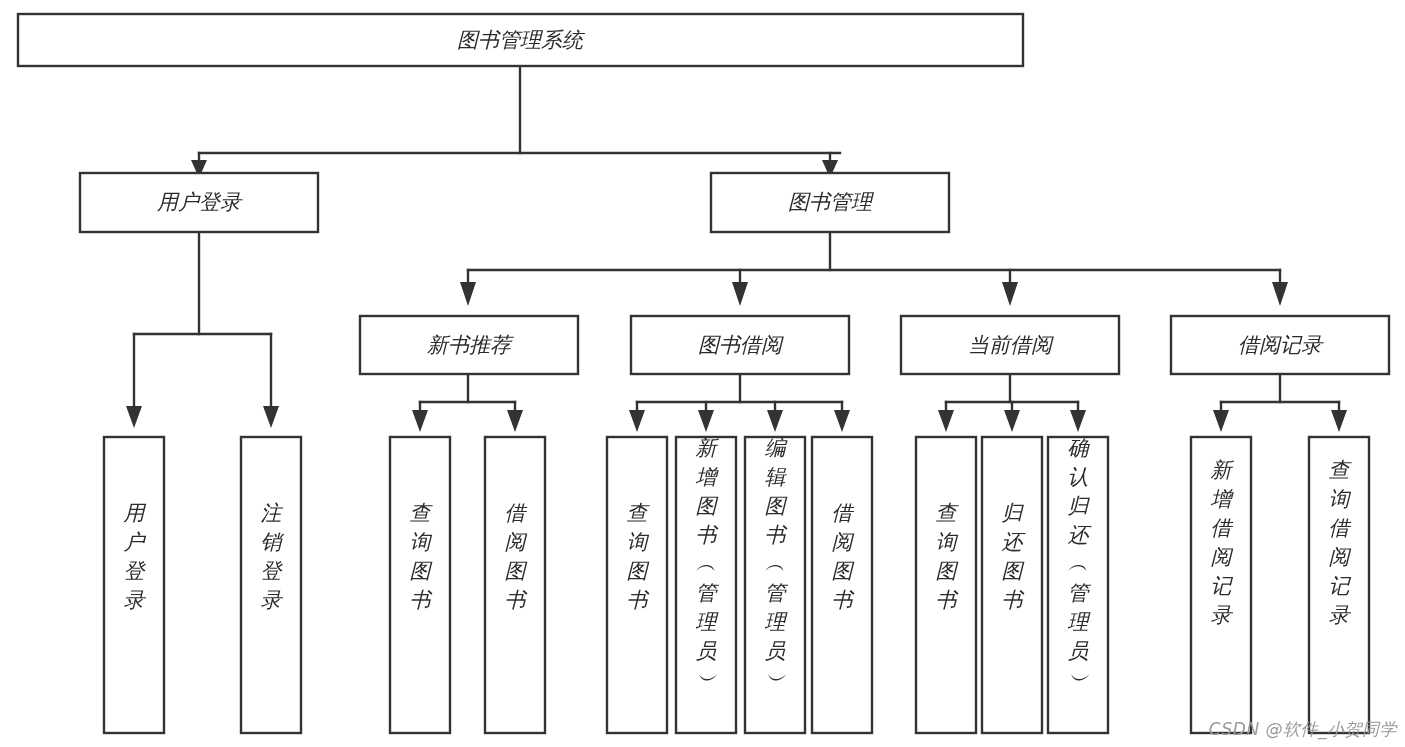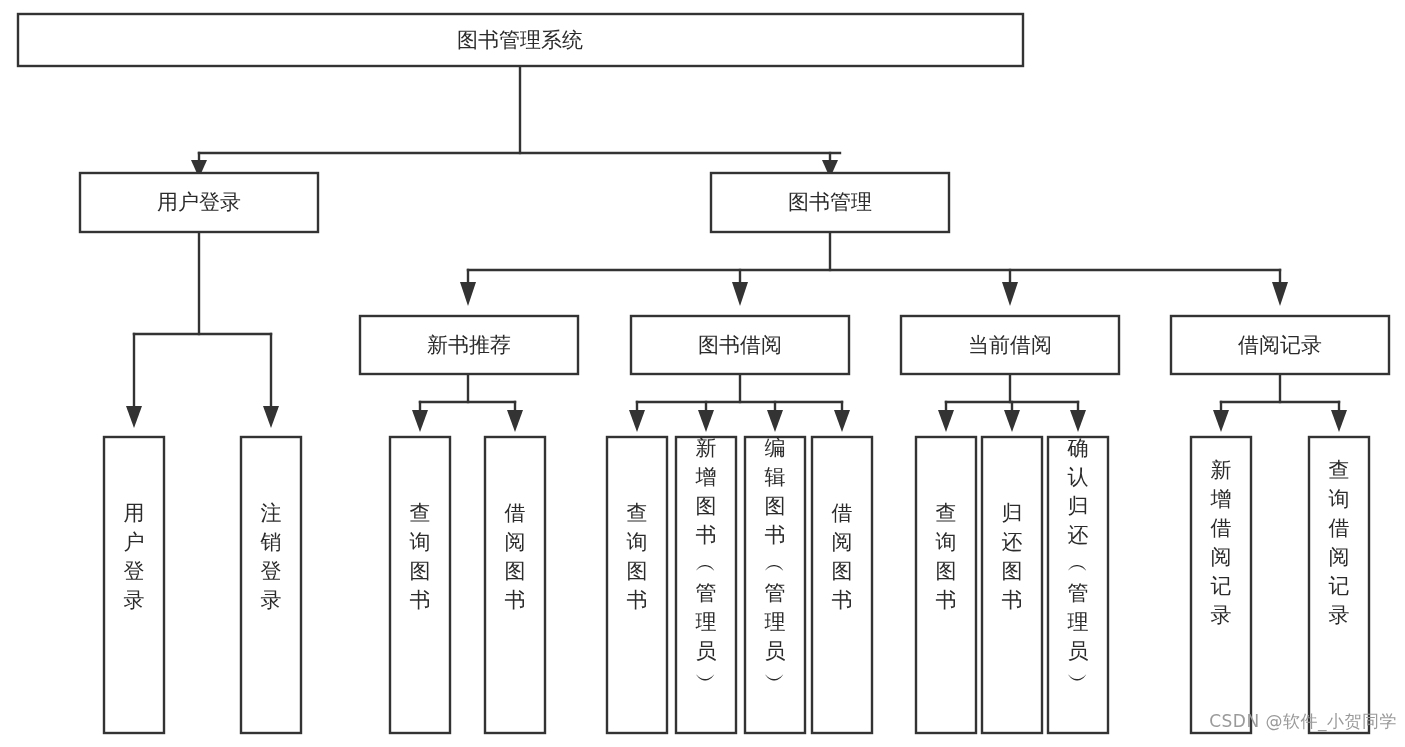--- a/index.html
+++ b/index.html
@@ -12,20 +12,21 @@
     width: 1405px;
     height: 747px;
     overflow: hidden;
     font-family: "DejaVu Sans", "Liberation Sans", sans-serif;
   }
   #diagram-root {
     position: relative;
     width: 1405px;
     height: 747px;
     background: #ffffff;
+    font-style: italic;
   }
   svg#tree-svg {
     position: absolute;
     top: 0;
     left: 0;
     width: 1405px;
     height: 747px;
     display: block;
   }
   .node-box {
@@ -52,21 +53,21 @@
   }
   .node-label-vertical {
     fill: #2b2b2b;
     font-family: "DejaVu Sans", "Liberation Sans", sans-serif;
     font-size: 21px;
     text-anchor: middle;
   }
   .watermark-text {
     position: absolute;
     right: 8px;
-    bottom: 14px;
+    bottom: 6px;
     font-family: "DejaVu Sans", "Liberation Sans", sans-serif;
     font-size: 17px;
     color: #9a9a9a;
     white-space: nowrap;
     letter-spacing: 0.5px;
     pointer-events: none;
   }
 </style>
 </head>
 <body>

